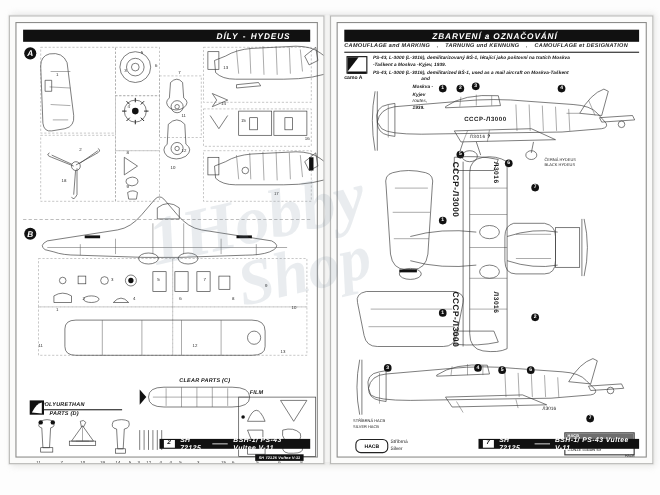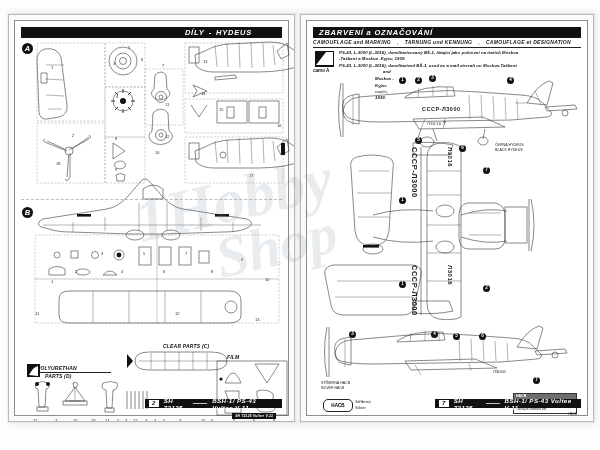--- a/index.html
+++ b/index.html
@@ -30,25 +30,25 @@
   .sheet{
     position:absolute;left:5px;top:5px;right:5px;bottom:5px;
     background:#ffffff;border:1px solid #8c8c8a;
   }
 
   
   .hdr-bar{
     position:absolute;left:6px;right:6px;height:11px;top:6px;
     background:#111;color:#fff;
     display:flex;align-items:center;justify-content:flex-end;
-    padding-right:30px;
+    padding-right:18px;
     font-size:7.5px;font-style:italic;font-weight:bold;letter-spacing:.8px;
   }
   .hdr-bar .dash{margin:0 4px;font-style:normal;}
-  .hdr-bar.left-align{justify-content:flex-start;padding-left:6px;padding-right:0;}
+  .hdr-bar.left-align{justify-content:center;padding-left:6px;padding-right:0;}
 
   .sub-hdr{
     position:absolute;left:6px;right:6px;top:18px;height:8px;
     border-bottom:1px solid #222;
     display:flex;align-items:flex-start;gap:6px;
     font-size:5px;font-style:italic;font-weight:bold;letter-spacing:.3px;color:#1a1a1a;
   }
   .sub-hdr span{white-space:nowrap;}
   .sub-sep{color:#555;}
 

